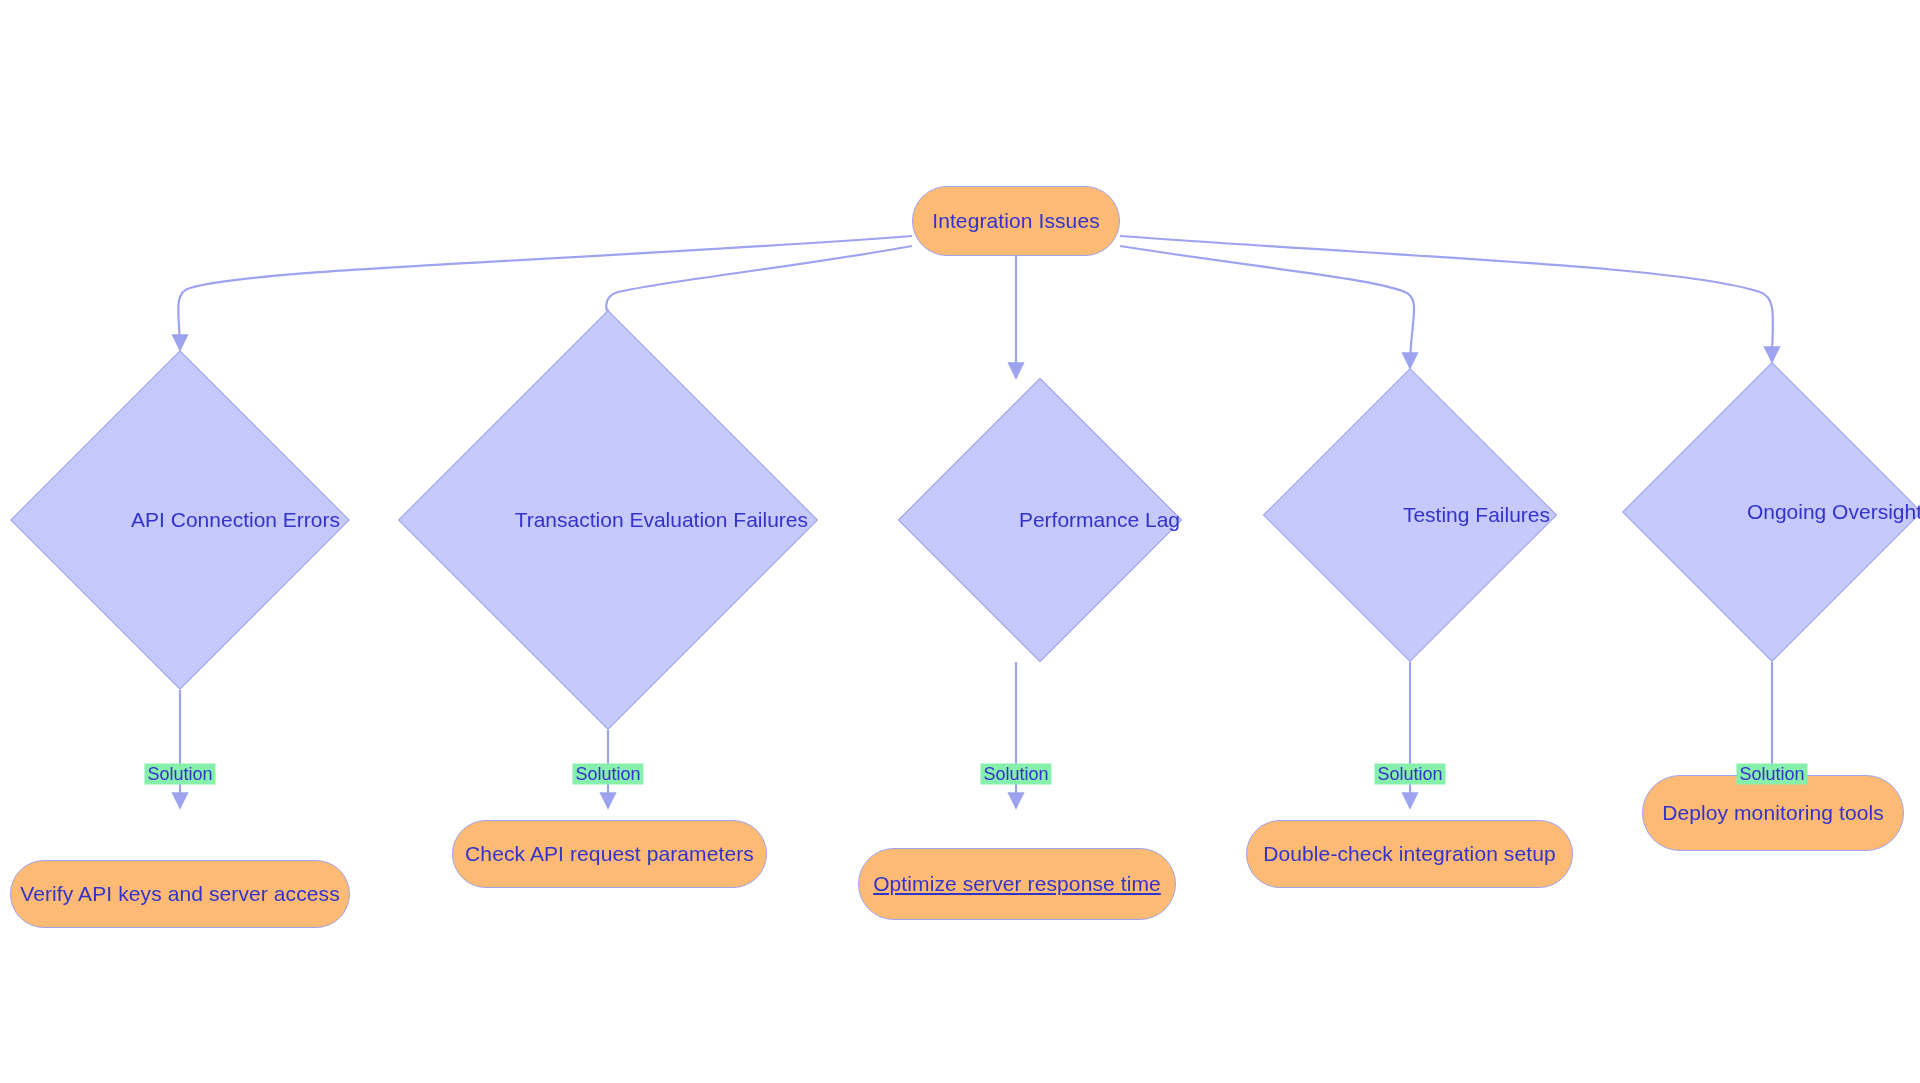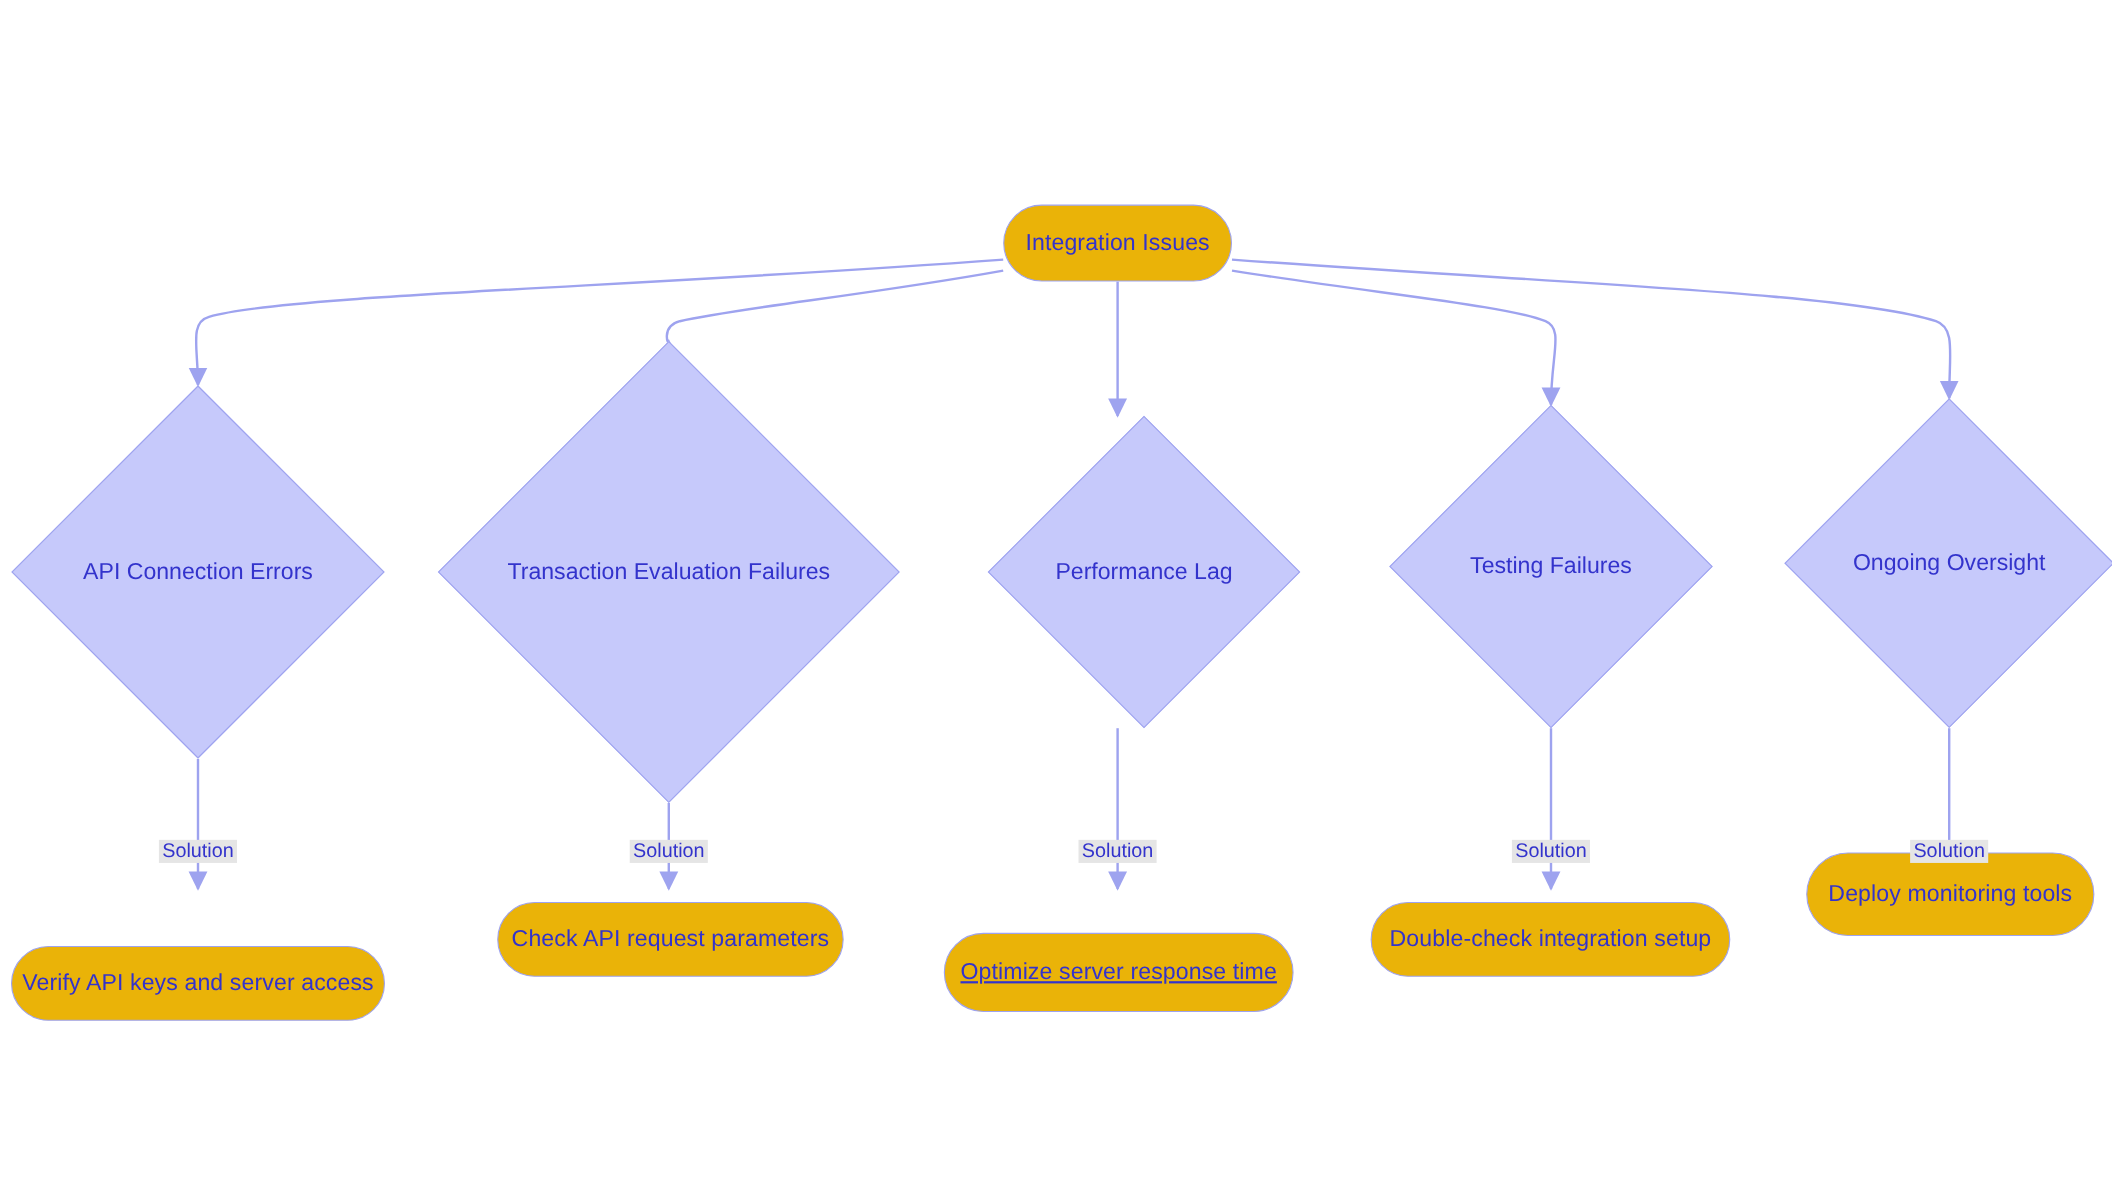--- a/index.html
+++ b/index.html
@@ -30,41 +30,41 @@
     position: absolute;
     display: flex;
     align-items: center;
     justify-content: center;
     box-sizing: border-box;
     color: #3333cc;
     letter-spacing: 0.1px;
     white-space: nowrap;
   }
   .node-stadium {
-    background: #eab308;
+    background: #fdba74;
     border: 1.6px solid #9ea3ef;
     border-radius: 999px;
   }
   .node-label {
     position: relative;
     z-index: 3;
     color: #3333cc;
     white-space: nowrap;
   }
   .root-node {
     font-size: 21px;
   }
   .solution-node {
     font-size: 21px;
   }
   .diamond-wrap {
     position: absolute;
     display: flex;
     align-items: center;
-    justify-content: center;
+    justify-content: flex-end;
   }
   .diamond-shape {
     position: absolute;
     left: 50%;
     top: 50%;
     background: #c6c9fb;
     border: 1.6px solid #9ea3ef;
     transform: translate(-50%, -50%) rotate(45deg);
     box-sizing: border-box;
   }
@@ -73,21 +73,21 @@
     z-index: 4;
     font-size: 21px;
     color: #3333cc;
     white-space: nowrap;
   }
   .edge-label {
     position: absolute;
     z-index: 5;
     font-size: 18px;
     color: #3333cc;
-    background: #e5e5e5;
+    background: #86efac;
     padding: 0 3px;
     white-space: nowrap;
     transform: translate(-50%, -50%);
   }
 </style>
 </head>
 <body>
 
 <div id="diagram-root">
 

